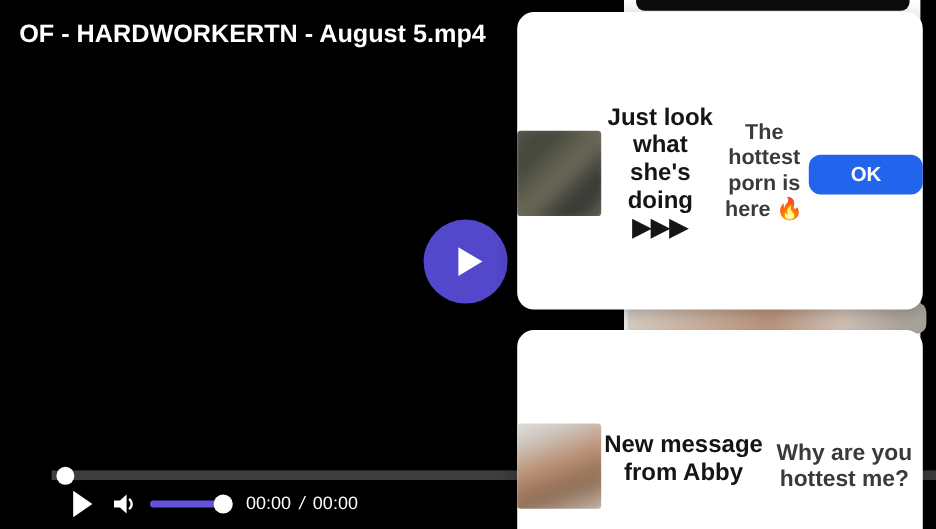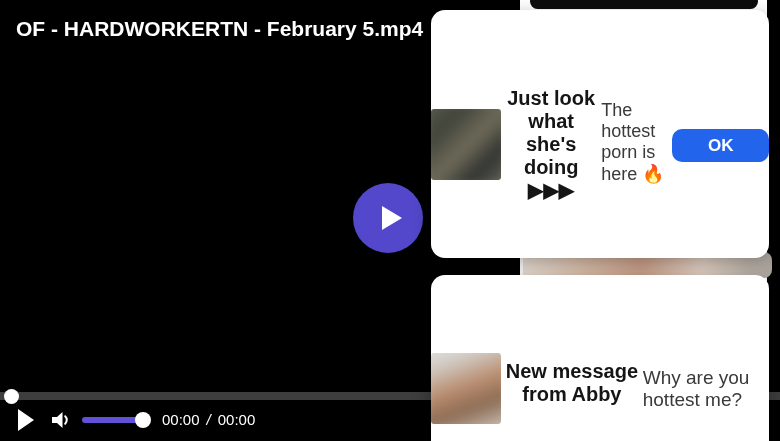--- a/index.html
+++ b/index.html
@@ -18,21 +18,21 @@
   .big-play {
     position:absolute; left:353px; top:183px; width:70px; height:70px;
     border-radius:50%; background:#5347cb; z-index:1;
     display:flex; align-items:center; justify-content:center; cursor:pointer;
   }
   .big-play .tri {
     width:0; height:0; margin-left:7px;
     border-top:12px solid transparent; border-bottom:12px solid transparent;
     border-left:20px solid #fff;
   }
-  .controls { position:absolute; inset:0; z-index:1; }
+  .controls { position:absolute; inset:0; z-index:1;margin-left:43px; }
   .progress-track {
     position:absolute; left:0; top:392px; width:780px; height:8px;
     background:#3e3e3e; cursor:pointer;
   }
   .progress-knob {
     position:absolute; left:4px; top:389px; width:15px; height:15px;
     border-radius:50%; background:#fff; cursor:pointer;
   }
   .play-btn {
     position:absolute; left:18px; top:409px; width:18px; height:22px; cursor:pointer;
@@ -96,35 +96,35 @@
     background:linear-gradient(160deg,#eae7e2 0%,#d0cbc5 24%,#ba8d6f 48%,#8b6b53 68%,#ded9d3 100%);
   }
   .card-1 .thumb { margin-top:20px; }
   .card-2 .thumb { margin-top:15px; }
   .card-heading {
     margin-top:21px; font-size:20px; font-weight:bold; color:#151515;
     text-align:center; line-height:1.15;
   }
   .card-2 .card-heading { margin-top:4px; }
   .card-subtext {
-    margin-top:17px; font-size:18px; color:#3a3a3a; 
+    margin-top:17px; font-size:18px; color:#3a3a3a; text-align:center;font-weight:bold;
   }
   .card-2 .card-subtext { font-size:19px; margin-top:16px; }
   .ok-button {
     margin-top:23px; width:295px; height:33px; border:none; cursor:pointer;
     background:#2364ec; color:#fff; font-family:inherit;
     font-size:17px; font-weight:bold; border-radius:10px;
   }
 </style>
 </head>
 <body>
 
 <div class="stage">
 
-  <div class="video-title">OF - HARDWORKERTN - February 5.mp4</div>
+  <div class="video-title">OF - HARDWORKERTN - August 5.mp4</div>
 
   <div class="big-play">
     <div class="tri"></div>
   </div>
 
   <div class="controls">
     <div class="progress-track"></div>
     <div class="progress-knob"></div>
 
     <div class="play-btn">

